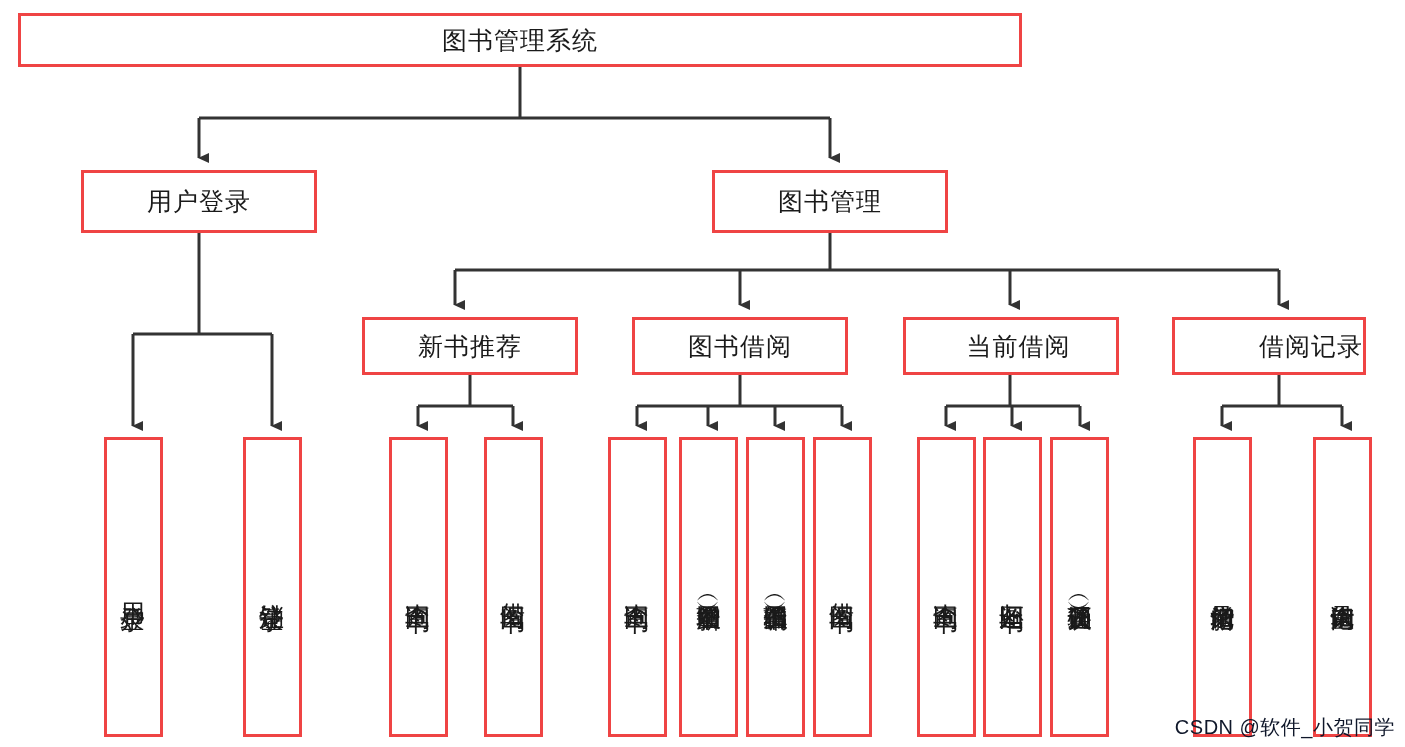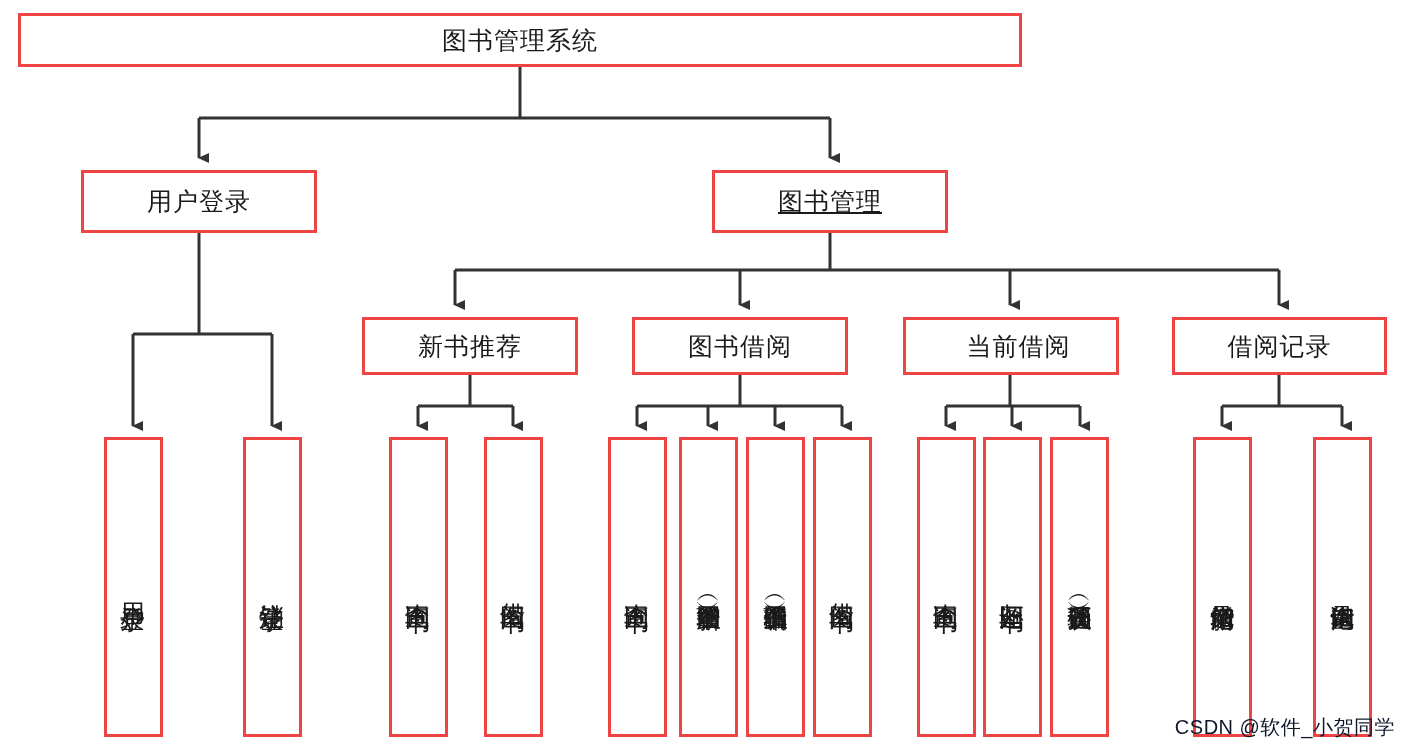--- a/index.html
+++ b/index.html
@@ -121,34 +121,34 @@
     </g>
   </svg>
 
   <div class="node horiz" style="left:18px; top:13px; width:1004px; height:54px;">
     <span class="node-label">图书管理系统</span>
   </div>
 
   <div class="node horiz" style="left:81px; top:170px; width:236px; height:63px;">
     <span class="node-label">用户登录</span>
   </div>
-  <div class="node horiz" style="left:712px; top:170px; width:236px; height:63px;text-decoration:underline;">
+  <div class="node horiz" style="left:712px; top:170px; width:236px; height:63px;">
     <span class="node-label">图书管理</span>
   </div>
 
   <div class="node horiz" style="left:632px; top:317px; width:216px; height:58px;">
     <span class="node-label">图书借阅</span>
   </div>
   <div class="node horiz" style="left:362px; top:317px; width:216px; height:58px;">
     <span class="node-label">新书推荐</span>
   </div>
   <div class="node horiz" style="left:903px; top:317px; width:216px; height:58px;padding-left:15px;">
     <span class="node-label">当前借阅</span>
   </div>
-  <div class="node horiz" style="left:1172px; top:317px; width:215px; height:58px;">
+  <div class="node horiz" style="left:1172px; top:317px; width:194px; height:58px;justify-content:flex-end;">
     <span class="node-label">借阅记录</span>
   </div>
 
   <div class="node vert" style="left:104px; top:437px; width:59px; height:300px;">
     <span class="node-label">用户登录</span>
   </div>
   <div class="node vert" style="left:243px; top:437px; width:59px; height:300px;">
     <span class="node-label">注销登录</span>
   </div>
 

